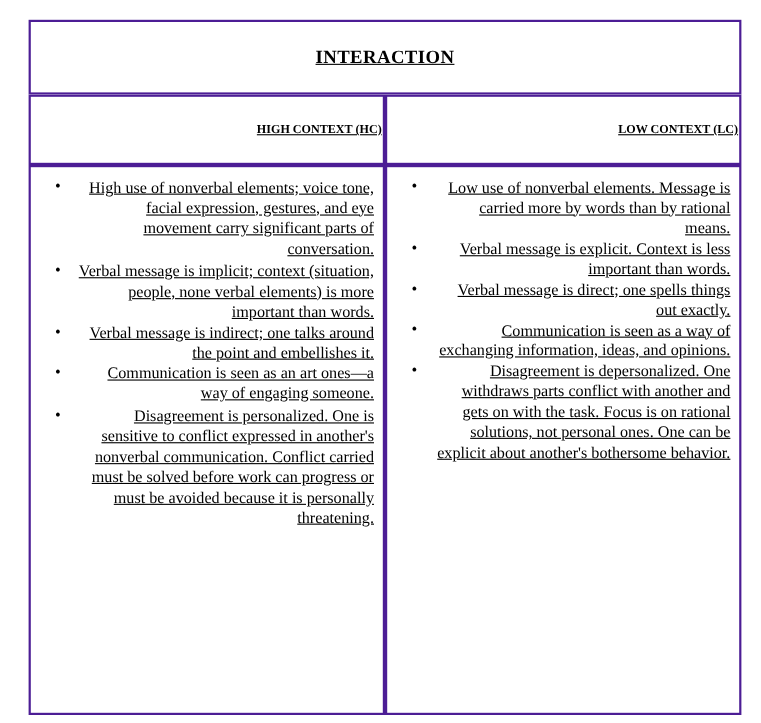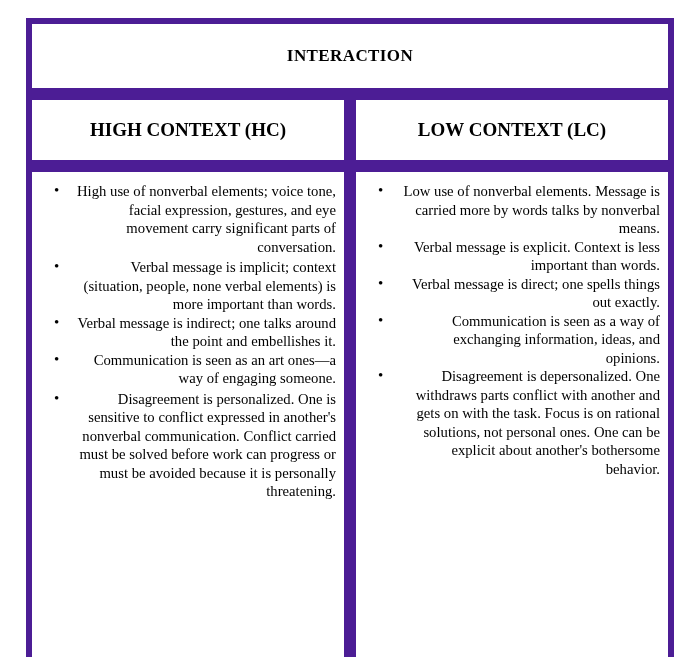--- a/index.html
+++ b/index.html
@@ -25,38 +25,39 @@
     top: 18px;
     width: 648px;
   }
   table.matrix {
     border-collapse: separate;
     border-spacing: 0;
     width: 648px;
     table-layout: fixed;
   }
   table.matrix td {
-    border: 6px solid #4c1d95;
+    border: 2px solid #4c1d95;
     vertical-align: top;
     background: #ffffff;
+    text-decoration: underline;
   }
   .title-cell {
     height: 62px;
     text-align: center;
     vertical-align: middle !important;
     font-weight: bold;
     font-size: 17px;
     letter-spacing: 0.4px;
   }
   .head-cell {
     height: 58px;
-    text-align: center;
+    text-align: right;
     vertical-align: middle !important;
     font-weight: bold;
-    font-size: 19px;
+    font-size: 11px;
   }
   .body-cell {
     height: 478px;
     padding: 10px 8px 8px 8px;
   }
   ul.bullets {
     list-style: none;
     margin: 0;
     padding: 0;
   }
@@ -103,21 +104,21 @@
             <ul class="bullets">
               <li class="tight">High use of nonverbal elements; voice tone, facial expression, gestures, and eye movement carry significant parts of conversation.</li>
               <li class="gap">Verbal message is implicit; context (situation, people, none verbal elements) is more important than words.</li>
               <li class="tight">Verbal message is indirect; one talks around the point and embellishes it.</li>
               <li class="tight">Communication is seen as an art ones—a way of engaging someone.</li>
               <li class="gap">Disagreement is personalized. One is sensitive to conflict expressed in another's nonverbal communication. Conflict carried must be solved before work can progress or must be avoided because it is personally threatening.</li>
             </ul>
           </td>
           <td class="body-cell col-right">
             <ul class="bullets">
-              <li class="tight">Low use of nonverbal elements. Message is carried more by words talks by nonverbal means.</li>
+              <li class="tight">Low use of nonverbal elements. Message is carried more by words than by rational means.</li>
               <li class="tight">Verbal message is explicit. Context is less important than words.</li>
               <li class="tight">Verbal message is direct; one spells things out exactly.</li>
               <li class="tight">Communication is seen as a way of exchanging information, ideas, and opinions.</li>
               <li class="tight">Disagreement is depersonalized. One withdraws parts conflict with another and gets on with the task. Focus is on rational solutions, not personal ones. One can be explicit about another's bothersome behavior.</li>
             </ul>
           </td>
         </tr>
       </tbody>
     </table>
   </div>

